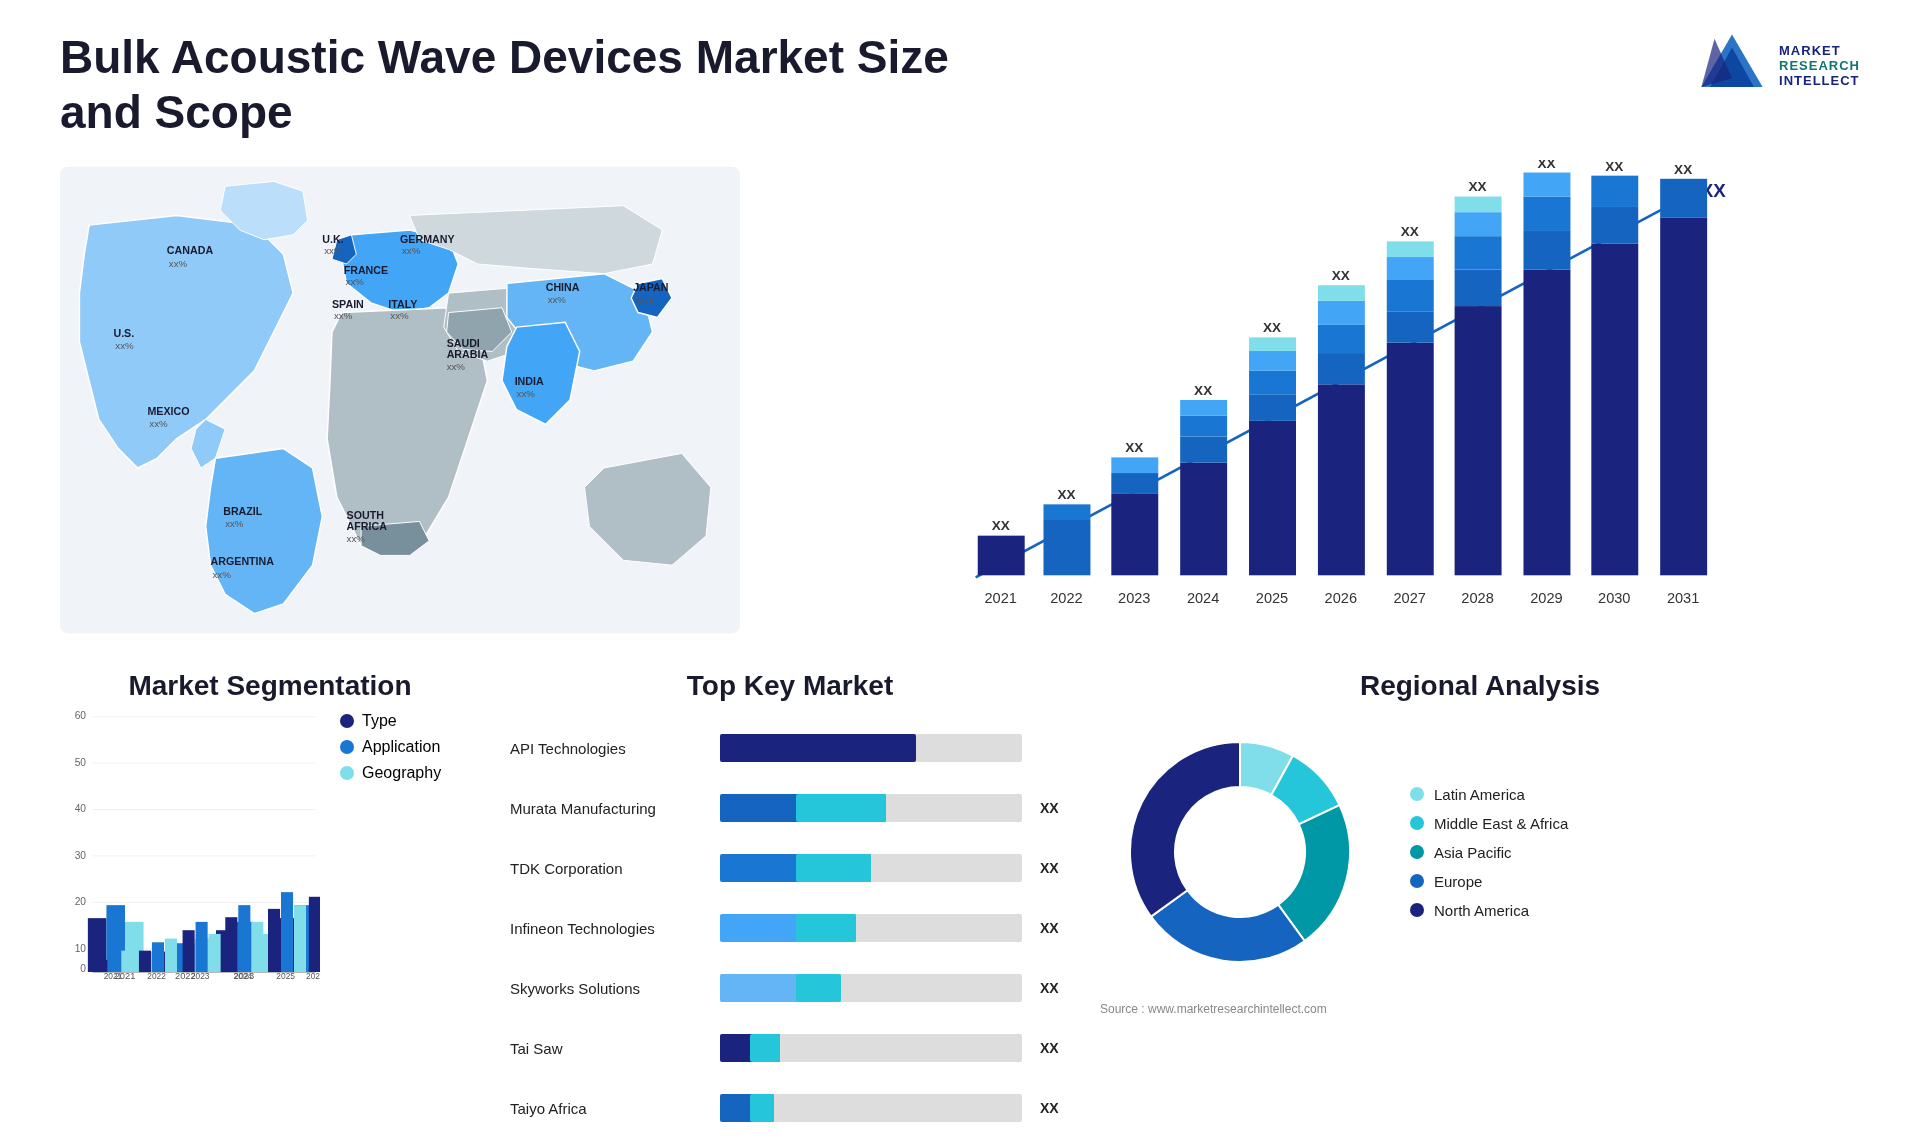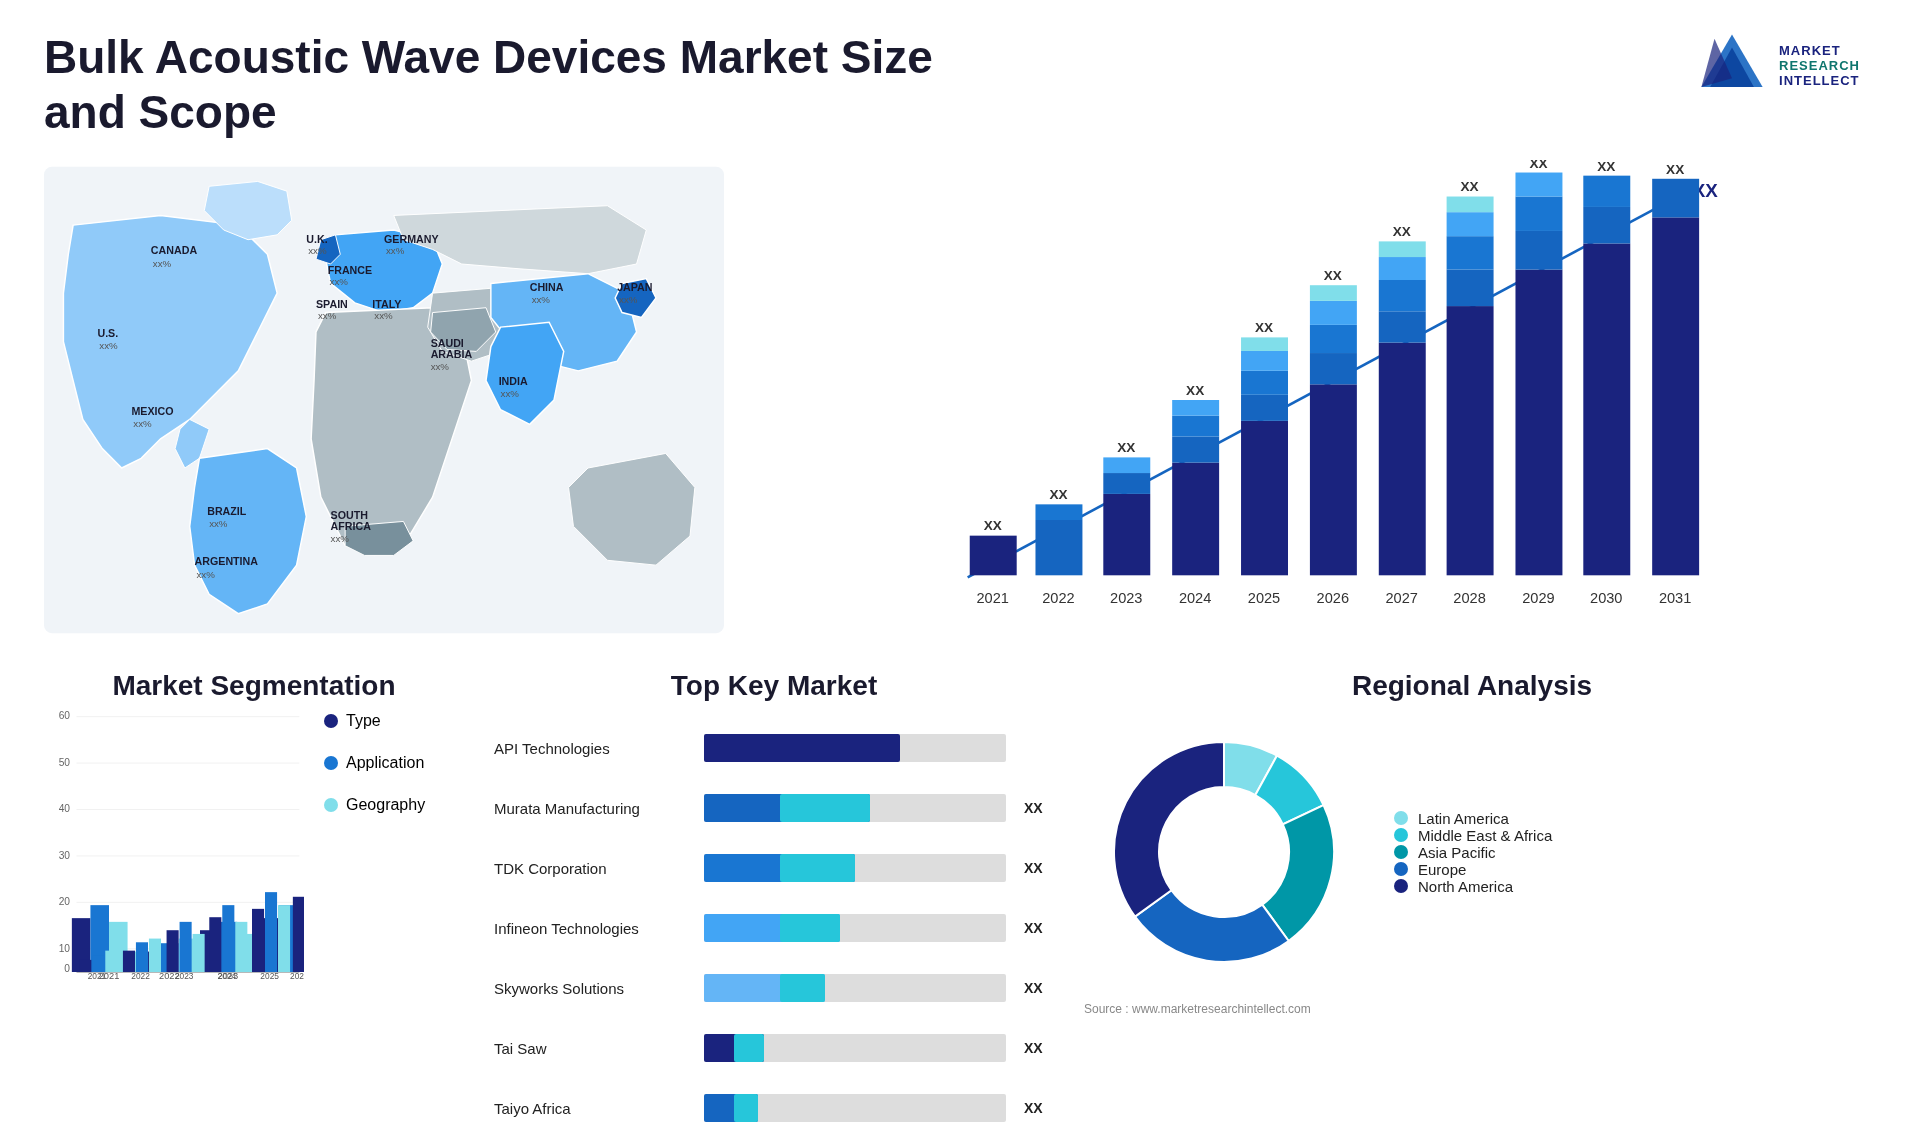--- a/index.html
+++ b/index.html
@@ -6,21 +6,21 @@
     body {
       font-family: Arial, sans-serif;
       background: #fff;
       width: 1920px;
       min-height: 1146px;
       overflow: hidden;
     }
     .page {
       width: 1920px;
       min-height: 1146px;
-      padding: 30px 60px 30px 44px;
+      padding: 30px 60px 30px 60px;
       background: #fff;
     }
     .header {
       display: flex;
       justify-content: space-between;
       align-items: flex-start;
       margin-bottom: 20px;
     }
     .main-title {
       font-size: 46px;
@@ -96,21 +96,21 @@
       font-size: 10px;
       fill: #555;
     }
     .bar-chart-svg {
       width: 100%;
       height: 100%;
     }
     .seg-legend {
       display: flex;
       flex-direction: column;
-      gap: 24px;
+      gap: 8px;
       margin-top: 10px;
     }
     .seg-legend-item {
       display: flex;
       align-items: center;
       gap: 8px;
       font-size: 16px;
     }
     .legend-dot {
       width: 14px;
@@ -173,20 +173,21 @@
       align-items: center;
       gap: 30px;
       padding-top: 10px;
     }
     .donut-svg {
       flex-shrink: 0;
     }
     .regional-legend {
       display: flex;
       flex-direction: column;
+      gap: 12px;
     }
     .regional-legend-item {
       display: flex;
       align-items: center;
       gap: 10px;
       font-size: 15px;
       color: #222;
     }
     .regional-dot {
       width: 14px;

